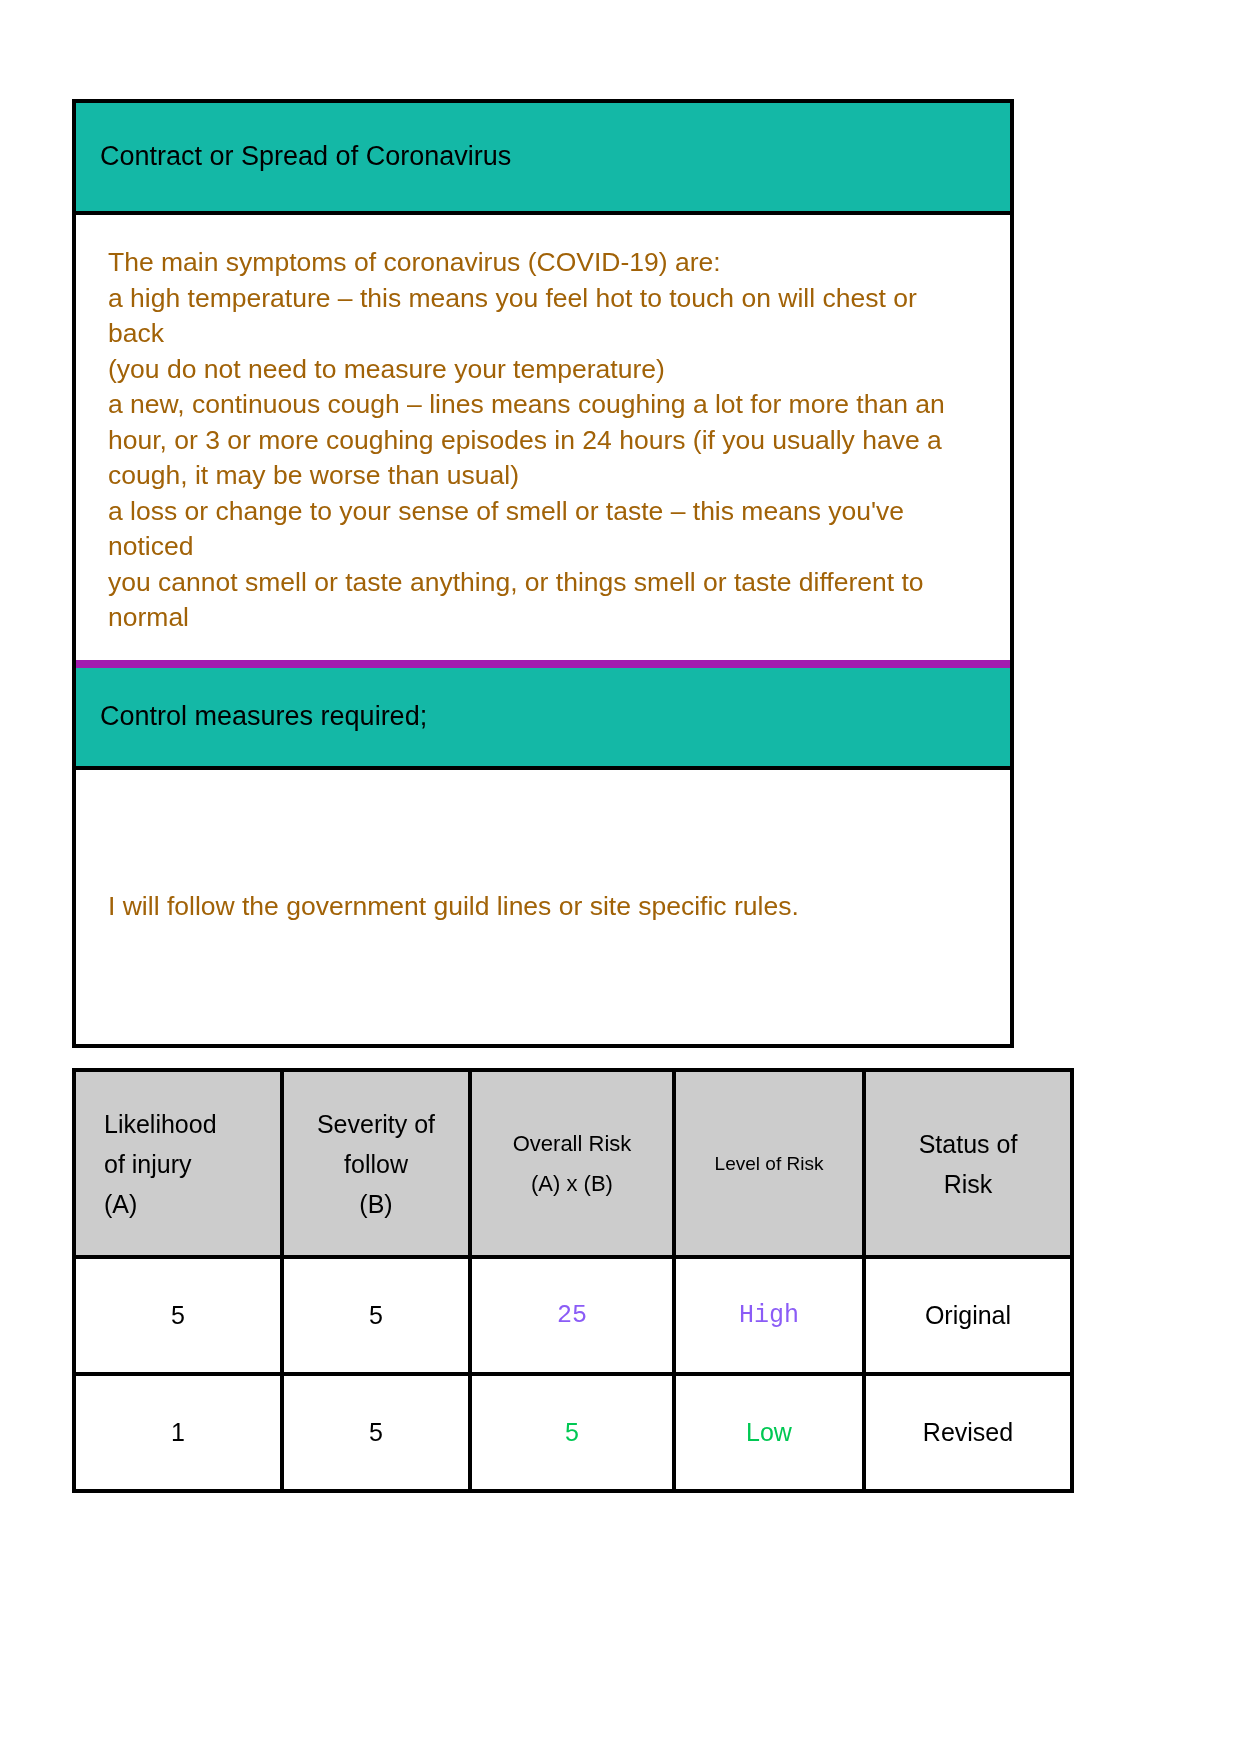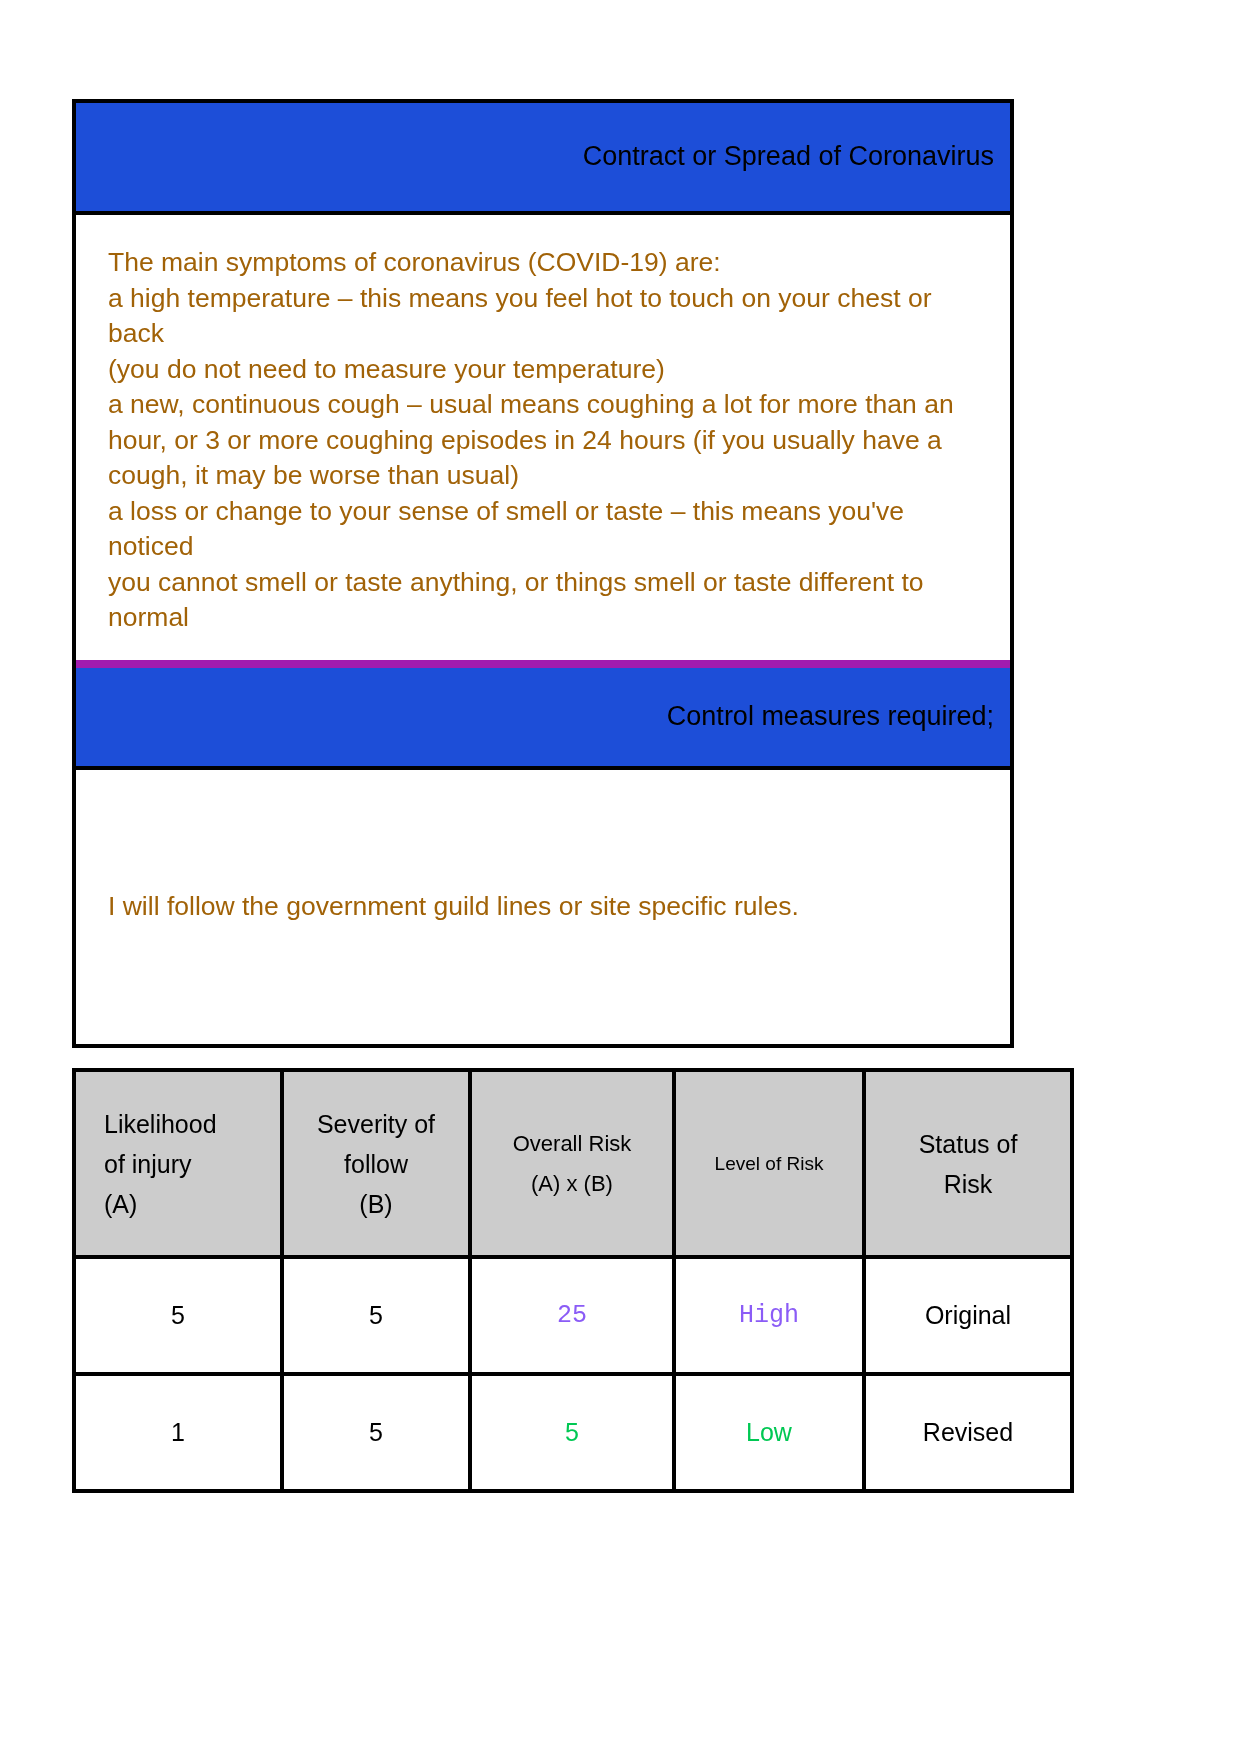--- a/index.html
+++ b/index.html
@@ -28,27 +28,26 @@
     position: absolute;
     left: 72px;
     top: 99px;
     width: 942px;
     border: 4px solid #000000;
     box-sizing: border-box;
     background: #ffffff;
   }
 
   .band {
-    background: #1d4ed8;
+    background: #14b8a6;
     border-bottom: 4px solid #000000;
     box-sizing: border-box;
     display: flex;
     align-items: center;
-    padding: 0 16px;
-    justify-content: flex-end;
+    padding: 0 24px;
   }
   .band.hazard-title { height: 112px; }
   .band.control-title { height: 110px; border-top: 8px solid #a21caf; }
 
   .band-text {
     font-size: 27px;
     line-height: 1.25;
     color: #000000;
   }
 
@@ -133,23 +132,23 @@
 <div class="page">
 
   <div class="hazard-box">
 
     <div class="band hazard-title">
       <span class="band-text">Contract or Spread of Coronavirus</span>
     </div>
 
     <div class="body-cell">
       <div class="body-line">The main symptoms of coronavirus (COVID-19) are:</div>
-      <div class="body-line">a high temperature – this means you feel hot to touch on your chest or back</div>
+      <div class="body-line">a high temperature – this means you feel hot to touch on will chest or back</div>
       <div class="body-line">(you do not need to measure your temperature)</div>
-      <div class="body-line">a new, continuous cough – usual means coughing a lot for more than an</div>
+      <div class="body-line">a new, continuous cough – lines means coughing a lot for more than an</div>
       <div class="body-line">hour, or 3 or more coughing episodes in 24 hours (if you usually have a</div>
       <div class="body-line">cough, it may be worse than usual)</div>
       <div class="body-line">a loss or change to your sense of smell or taste – this means you've noticed</div>
       <div class="body-line">you cannot smell or taste anything, or things smell or taste different to</div>
       <div class="body-line">normal</div>
     </div>
 
     <div class="band control-title">
       <span class="band-text">Control measures required;</span>
     </div>

